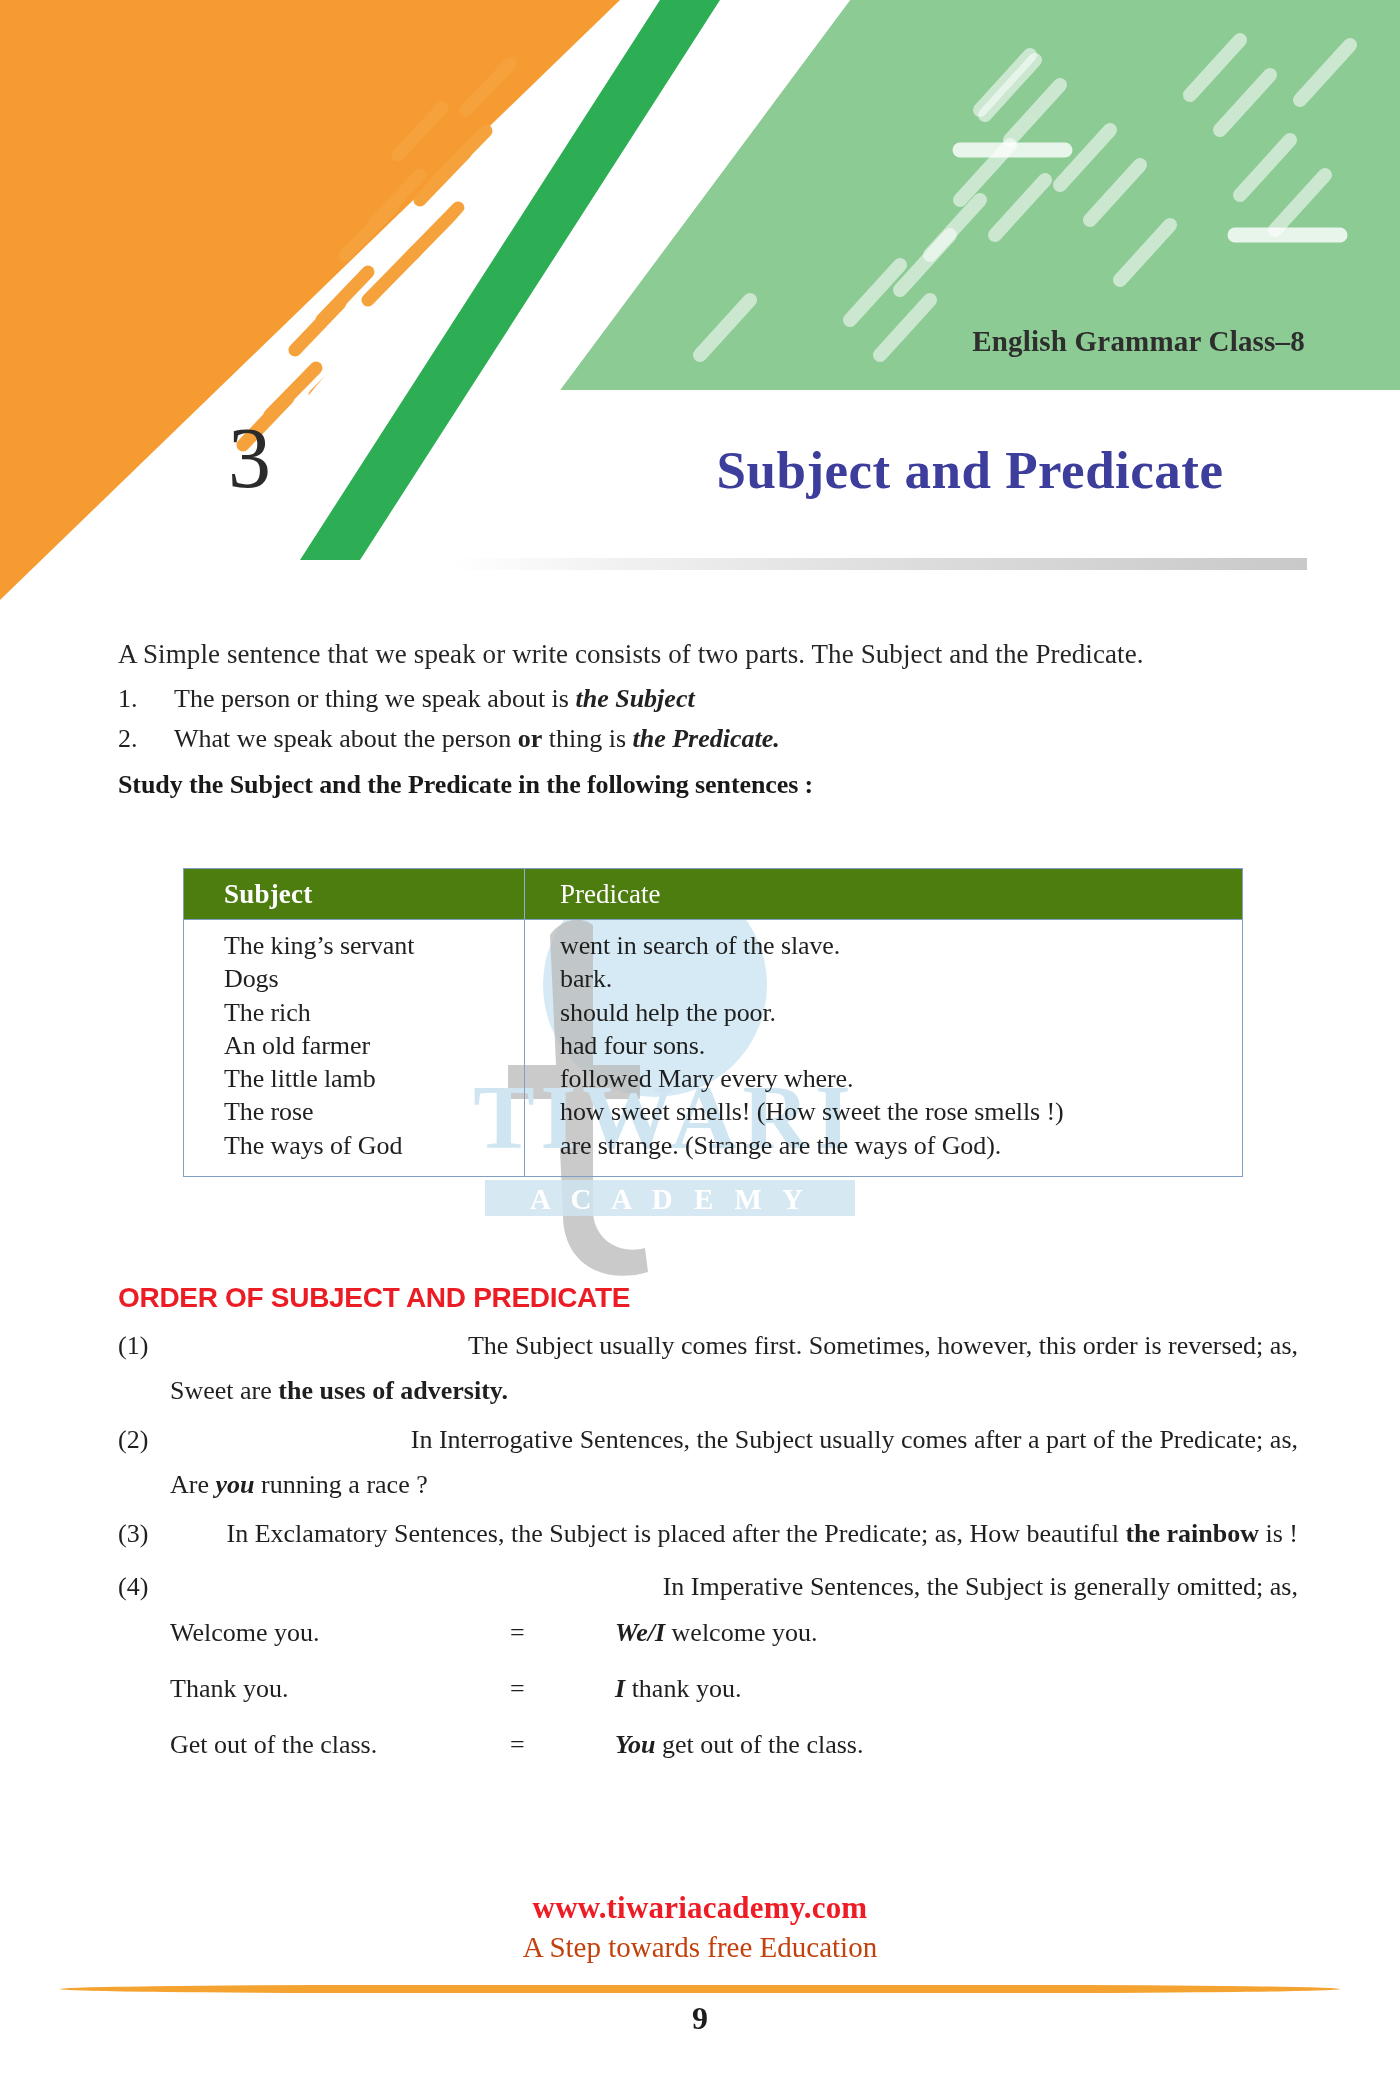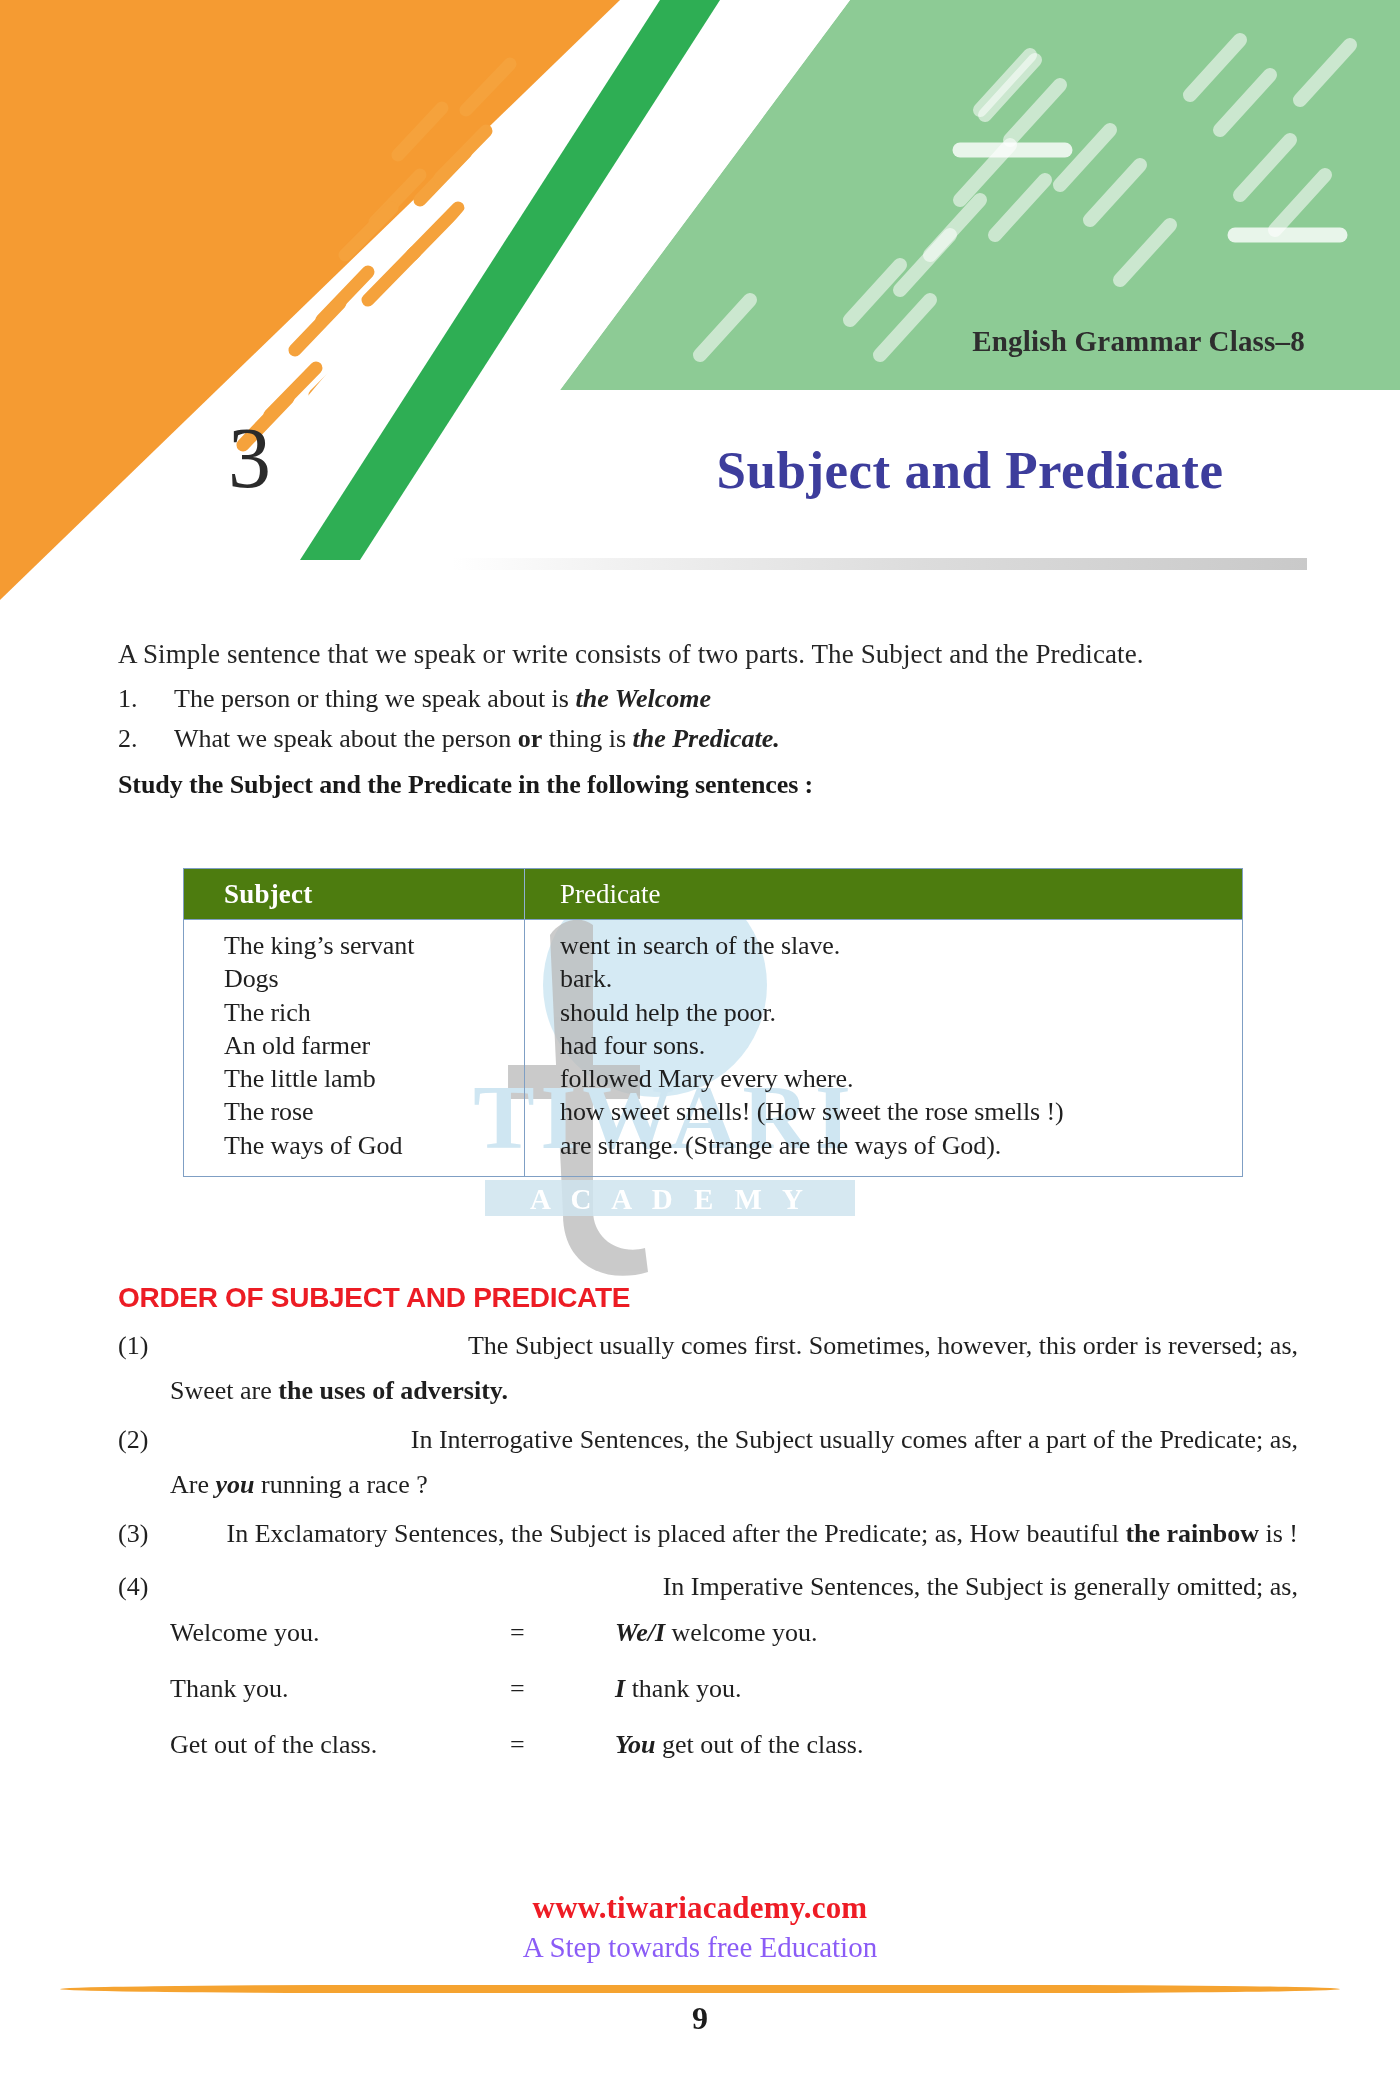--- a/index.html
+++ b/index.html
@@ -241,21 +241,21 @@
     font-family: "Liberation Serif", serif;
     font-size: 31px;
     font-weight: bold;
     color: #ee1c25;
     letter-spacing: 0.2px;
   }
   .footer .tagline {
     margin-top: 5px;
     font-family: "Liberation Serif", serif;
     font-size: 29px;
-    color: #8b5cf6;
+    color: #c2410c;
   }
   .footer-rule {
     position: absolute;
     left: 60px;
     top: 1985px;
     width: 1280px;
     height: 8px;
     background: #f5a330;
     border-radius: 50%/100%;
   }
@@ -358,21 +358,21 @@
       <text x="240" y="329" text-anchor="middle" fill="#ffffff" font-family="'Liberation Serif', serif" font-size="29" font-weight="bold" letter-spacing="7">A C A D E M Y</text>
     </svg>
   </div>
 
   <div class="content">
     <p class="intro-para">A Simple sentence that we speak or write consists of two parts. The Subject and the Predicate.</p>
 
     <div class="num-list">
       <div class="num-item">
         <span class="marker">1.</span>
-        <span class="body"><span>The person or thing we speak about is </span><i>the Welcome</i></span>
+        <span class="body"><span>The person or thing we speak about is </span><i>the Subject</i></span>
       </div>
       <div class="num-item">
         <span class="marker">2.</span>
         <span class="body"><span>What we speak about the person </span><b>or</b><span> thing is </span><i>the Predicate.</i></span>
       </div>
     </div>
 
     <div class="study-line">Study the Subject and the Predicate in the following sentences :</div>
   </div>
 

